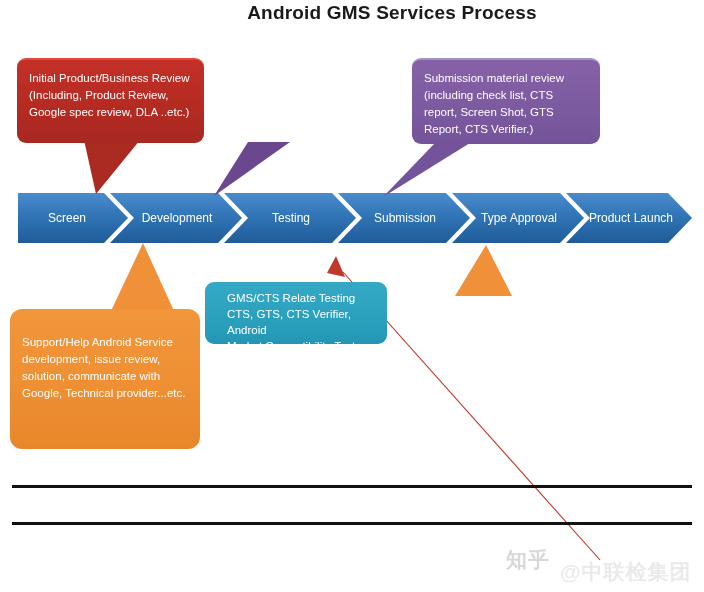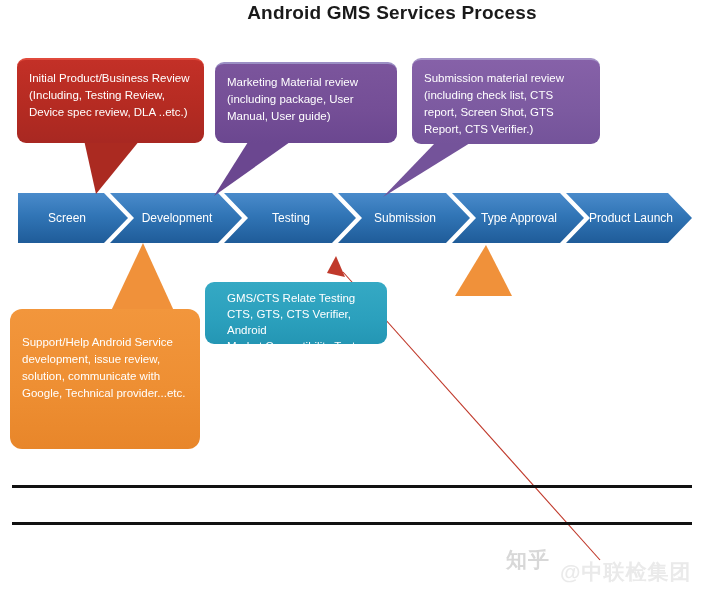--- a/index.html
+++ b/index.html
@@ -170,23 +170,22 @@
     </g>
   </svg>
 
   <div class="chev-label" style="left:24px; top:211px; width:86px;">Screen</div>
   <div class="chev-label" style="left:126px; top:211px; width:102px;">Development</div>
   <div class="chev-label" style="left:240px; top:211px; width:102px;">Testing</div>
   <div class="chev-label" style="left:354px; top:211px; width:102px;">Submission</div>
   <div class="chev-label" style="left:468px; top:211px; width:102px;">Type Approval</div>
   <div class="chev-label" style="left:578px; top:211px; width:106px;">Product Launch</div>
 
-  <div class="callout callout-red" style="left:17px; top:58px; width:187px; height:85px;">Initial Product/Business Review (Including, Testing Review, Device spec review, DLA ..etc.)</div>
-
-  <div class="callout callout-purple" style="left:215px; top:62px; width:182px; height:81px;">Marketing Material review (including package, User Manual, User guide)</div>
+  <div class="callout callout-red" style="left:17px; top:58px; width:187px; height:85px;">Initial Product/Business Review (Including, Product Review, Google spec review, DLA ..etc.)</div>
+
 
   <div class="callout callout-orange" style="left:10px; top:309px; width:190px; height:140px; padding-top:25px;">Support/Help Android Service development, issue review, solution, communicate with Google, Technical provider...etc.</div>
 
   <div class="callout callout-violet" style="left:412px; top:58px; width:188px; height:86px;">Submission material review (including  check list, CTS report, Screen Shot, GTS Report, CTS Verifier.)</div>
 
   <div class="callout callout-teal" style="left:205px; top:282px; width:182px; height:62px; padding:8px 22px; line-height:16px;">GMS/CTS Relate Testing
 CTS, GTS, CTS Verifier, Android
 Market Compatibility Test</div>
 
 

